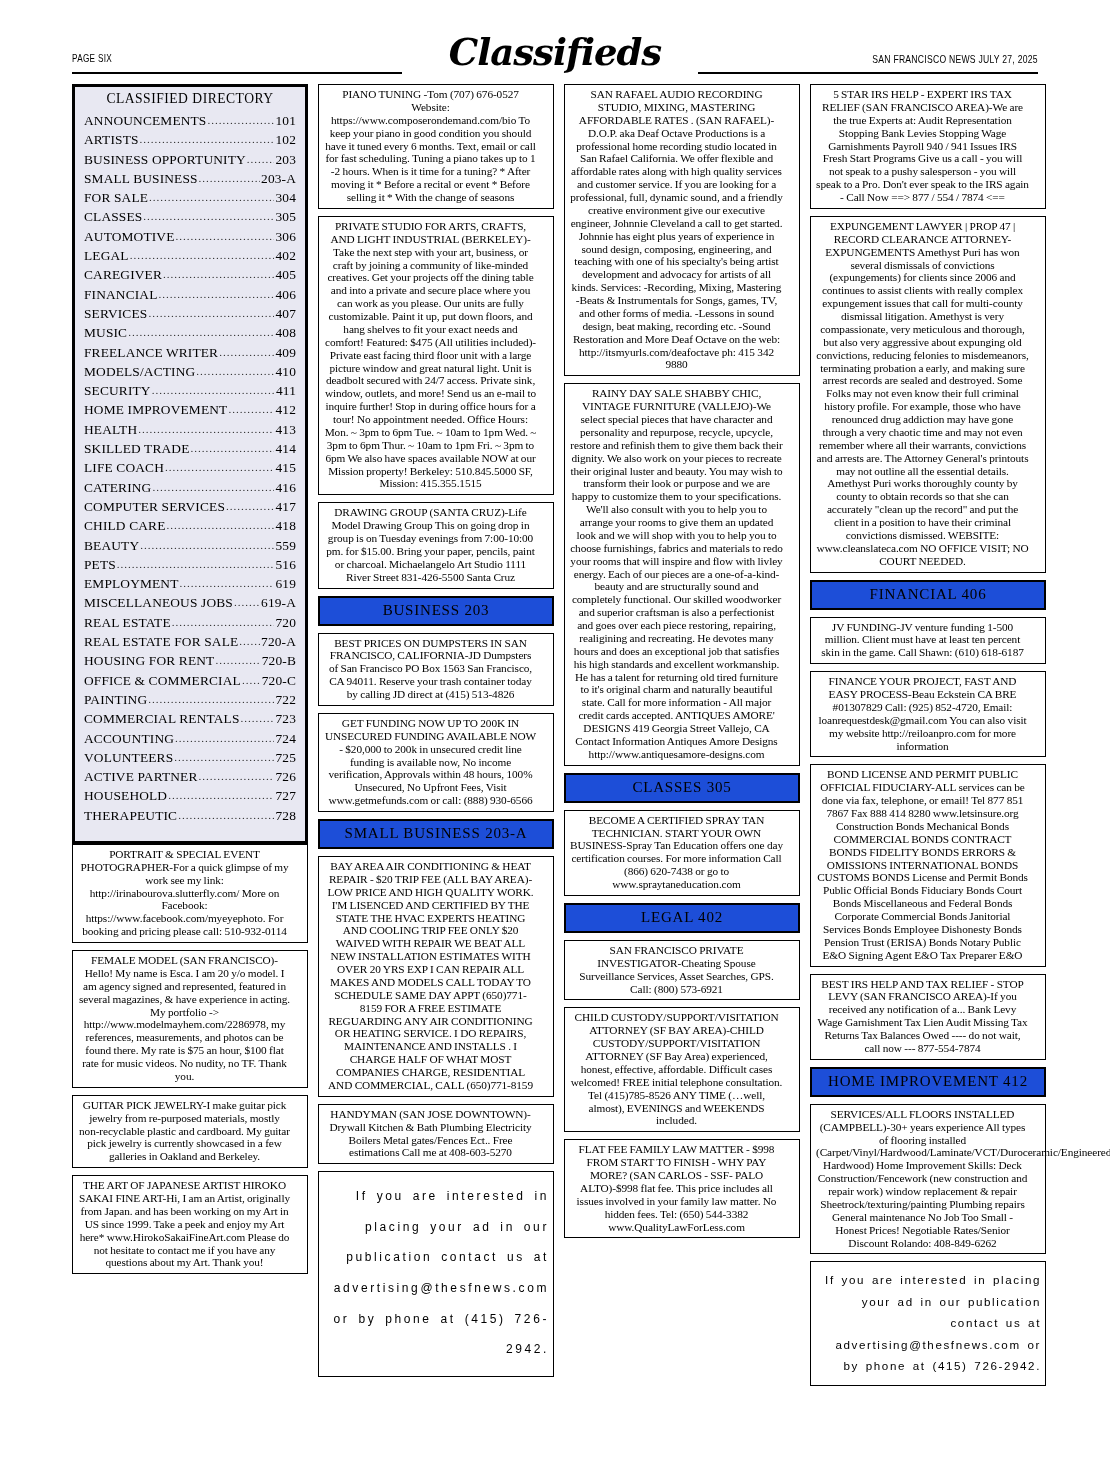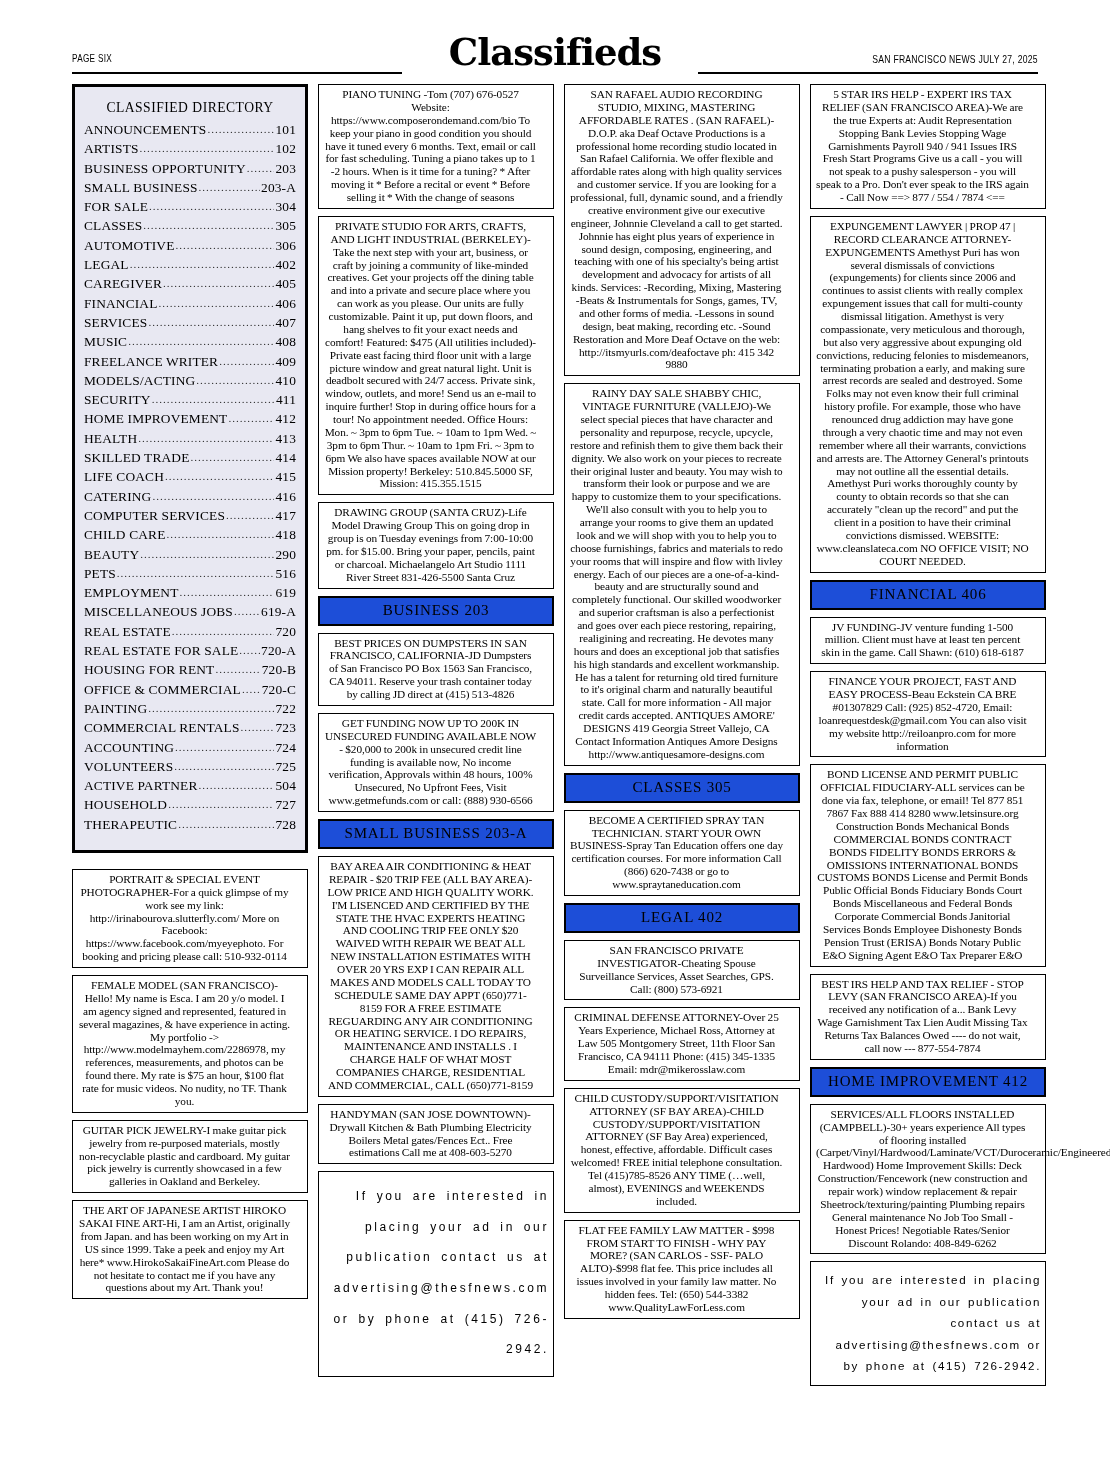--- a/index.html
+++ b/index.html
@@ -40,20 +40,21 @@
   }
   .masthead-title {
     position: absolute;
     left: 50%;
     top: -4px;
     transform: translateX(-50%);
     font-family: "DejaVu Serif", serif;
     font-weight: bold;
     font-size: 37px;
     letter-spacing: -1px;
+    font-style: italic;
     white-space: nowrap;
   }
   .masthead-right {
     position: absolute;
     right: 0;
     top: 19px;
     font-family: "Liberation Sans", sans-serif;
     font-size: 10.5px;
     letter-spacing: 0.3px;
     transform: scaleX(0.82);
@@ -102,22 +103,21 @@
     letter-spacing: 0.8px;
     padding: 4px 0 5px 0;
     margin-bottom: 7px;
     box-sizing: border-box;
   }
 
   
   .directory {
     border: 3.2px solid #000;
     background: #e8e8f2;
-    padding: 13px 9px 16px 9px;
-    margin-bottom: 16px;
+    padding: 4px 9px 16px 9px;
     box-sizing: border-box;
   }
   .directory-title {
     text-align: center;
     font-size: 13.6px;
     letter-spacing: 0.5px;
     margin-bottom: 4px;
   }
   .dir-row {
     display: flex;
@@ -285,21 +285,21 @@
               <span class="dnum">417</span>
             </div>
             <div class="dir-row">
               <span class="dname">CHILD CARE</span>
               <span class="dots">............................................................</span>
               <span class="dnum">418</span>
             </div>
             <div class="dir-row">
               <span class="dname">BEAUTY</span>
               <span class="dots">............................................................</span>
-              <span class="dnum">290</span>
+              <span class="dnum">559</span>
             </div>
             <div class="dir-row">
               <span class="dname">PETS</span>
               <span class="dots">............................................................</span>
               <span class="dnum">516</span>
             </div>
             <div class="dir-row">
               <span class="dname">EMPLOYMENT</span>
               <span class="dots">............................................................</span>
               <span class="dnum">619</span>
@@ -345,21 +345,21 @@
               <span class="dnum">724</span>
             </div>
             <div class="dir-row">
               <span class="dname">VOLUNTEERS</span>
               <span class="dots">............................................................</span>
               <span class="dnum">725</span>
             </div>
             <div class="dir-row">
               <span class="dname">ACTIVE PARTNER</span>
               <span class="dots">............................................................</span>
-              <span class="dnum">504</span>
+              <span class="dnum">726</span>
             </div>
             <div class="dir-row">
               <span class="dname">HOUSEHOLD</span>
               <span class="dots">............................................................</span>
               <span class="dnum">727</span>
             </div>
             <div class="dir-row">
               <span class="dname">THERAPEUTIC</span>
               <span class="dots">............................................................</span>
               <span class="dnum">728</span>
@@ -391,21 +391,20 @@
 
     <div class="col">
       <div class="ad">SAN RAFAEL AUDIO RECORDING STUDIO, MIXING, MASTERING AFFORDABLE RATES . (SAN RAFAEL)-D.O.P. aka Deaf Octave Productions is a professional home recording studio located in San Rafael California. We offer flexible and affordable rates along with high quality services and customer service. If you are looking for a professional, full, dynamic sound, and a friendly creative environment give our executive engineer, Johnnie Cleveland a call to get started. Johnnie has eight plus years of experience in sound design, composing, engineering, and teaching with one of his specialty's being artist development and advocacy for artists of all kinds. Services: -Recording, Mixing, Mastering -Beats &amp; Instrumentals for Songs, games, TV, and other forms of media. -Lessons in sound design, beat making, recording etc. -Sound Restoration and More Deaf Octave on the web: http://itsmyurls.com/deafoctave ph: 415 342 9880</div>
       <div class="ad">RAINY DAY SALE SHABBY CHIC, VINTAGE FURNITURE (VALLEJO)-We select special pieces that have character and personality and repurpose, recycle, upcycle, restore and refinish them to give them back their dignity. We also work on your pieces to recreate their original luster and beauty. You may wish to transform their look or purpose and we are happy to customize them to your specifications. We'll also consult with you to help you to arrange your rooms to give them an updated look and we will shop with you to help you to choose furnishings, fabrics and materials to redo your rooms that will inspire and flow with livley energy. Each of our pieces are a one-of-a-kind-beauty and are structurally sound and completely functional. Our skilled woodworker and superior craftsman is also a perfectionist and goes over each piece restoring, repairing, realigining and recreating. He devotes many hours and does an exceptional job that satisfies his high standards and excellent workmanship. He has a talent for returning old tired furniture to it's original charm and naturally beautiful state. Call for more information - All major credit cards accepted. ANTIQUES AMORE' DESIGNS 419 Georgia Street Vallejo, CA Contact Information Antiques Amore Designs http://www.antiquesamore-designs.com</div>
 
       <div class="sec-head">CLASSES 305</div>
       <div class="ad">BECOME A CERTIFIED SPRAY TAN TECHNICIAN. START YOUR OWN BUSINESS-Spray Tan Education offers one day certification courses. For more information Call (866) 620-7438 or go to www.spraytaneducation.com</div>
 
       <div class="sec-head">LEGAL 402</div>
       <div class="ad">SAN FRANCISCO PRIVATE INVESTIGATOR-Cheating Spouse Surveillance Services, Asset Searches, GPS. Call: (800) 573-6921</div>
-      <div class="ad">CRIMINAL DEFENSE ATTORNEY-Over 25 Years Experience, Michael Ross, Attorney at Law 505 Montgomery Street, 11th Floor San Francisco, CA 94111 Phone: (415) 345-1335 Email: mdr@mikerosslaw.com</div>
       <div class="ad">CHILD CUSTODY/SUPPORT/VISITATION ATTORNEY (SF BAY AREA)-CHILD CUSTODY/SUPPORT/VISITATION ATTORNEY (SF Bay Area) experienced, honest, effective, affordable. Difficult cases welcomed! FREE initial telephone consultation. Tel (415)785-8526 ANY TIME (…well, almost), EVENINGS and WEEKENDS included.</div>
       <div class="ad">FLAT FEE FAMILY LAW MATTER - $998 FROM START TO FINISH - WHY PAY MORE? (SAN CARLOS - SSF- PALO ALTO)-$998 flat fee. This price includes all issues involved in your family law matter. No hidden fees. Tel: (650) 544-3382 www.QualityLawForLess.com</div>
     </div>
 
     <div class="col">
       <div class="ad">5 STAR IRS HELP - EXPERT IRS TAX RELIEF (SAN FRANCISCO AREA)-We are the true Experts at: Audit Representation Stopping Bank Levies Stopping Wage Garnishments Payroll 940 / 941 Issues IRS Fresh Start Programs Give us a call - you will not speak to a pushy salesperson - you will speak to a Pro. Don't ever speak to the IRS again - Call Now ==&gt; 877 / 554 / 7874 &lt;==</div>
       <div class="ad">EXPUNGEMENT LAWYER | PROP 47 | RECORD CLEARANCE ATTORNEY-EXPUNGEMENTS Amethyst Puri has won several dismissals of convictions (expungements) for clients since 2006 and continues to assist clients with really complex expungement issues that call for multi-county dismissal litigation. Amethyst is very compassionate, very meticulous and thorough, but also very aggressive about expunging old convictions, reducing felonies to misdemeanors, terminating probation a early, and making sure arrest records are sealed and destroyed. Some Folks may not even know their full criminal history profile. For example, those who have renounced drug addiction may have gone through a very chaotic time and may not even remember where all their warrants, convictions and arrests are. The Attorney General's printouts may not outline all the essential details. Amethyst Puri works thoroughly county by county to obtain records so that she can accurately "clean up the record" and put the client in a position to have their criminal convictions dismissed. WEBSITE: www.cleanslateca.com NO OFFICE VISIT; NO COURT NEEDED.</div>
 
       <div class="sec-head">FINANCIAL 406</div>
       <div class="ad">JV FUNDING-JV venture funding 1-500 million. Client must have at least ten percent skin in the game. Call Shawn: (610) 618-6187</div>

